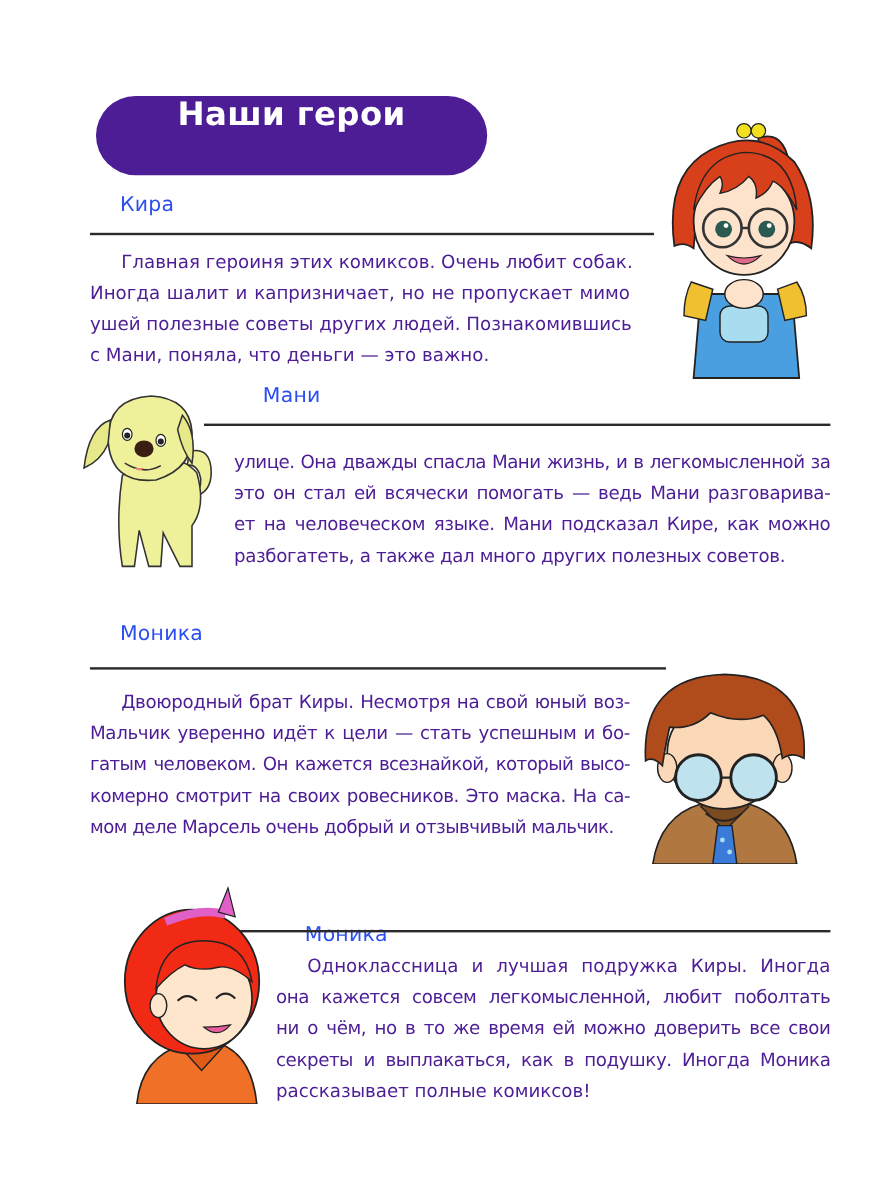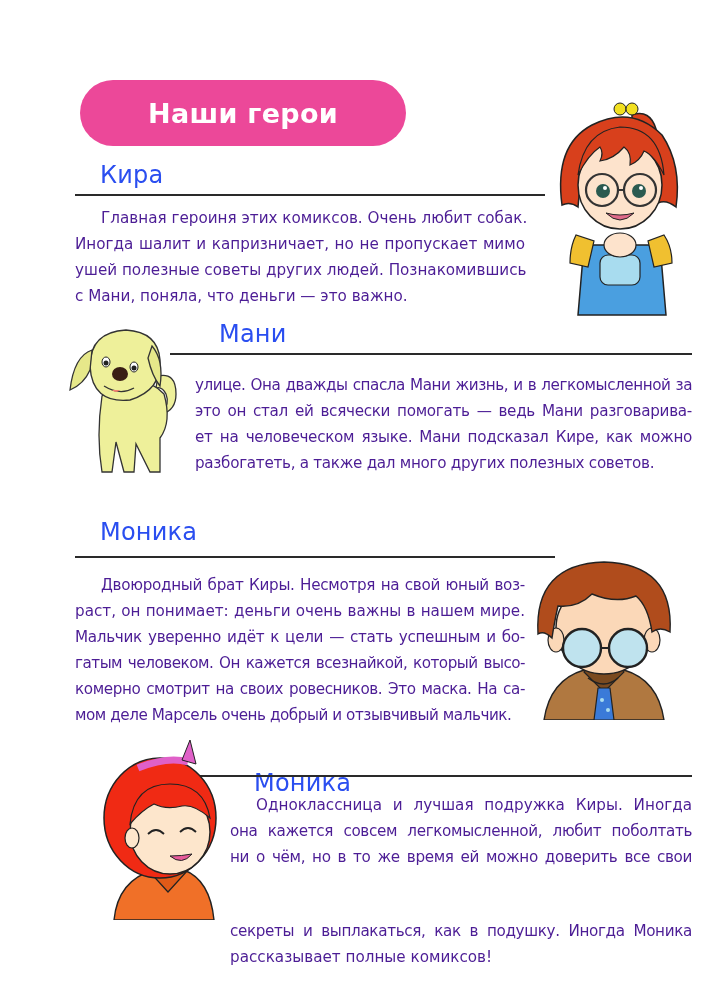--- a/index.html
+++ b/index.html
@@ -1,31 +1,31 @@
 <!DOCTYPE html>
 <html><head>
 <meta charset="utf-8">
 <style>
   * { margin: 0; padding: 0; box-sizing: border-box; }
   html, body { width: 724px; height: 1000px; background: #ffffff; overflow: hidden; }
   body { position: relative; font-family: "DejaVu Sans", sans-serif; color: #1a1a1a; }
 
   .title-pill {
     position: absolute; left: 80px; top: 80px; width: 326px; height: 66px;
-    background: #ec4899; border-radius: 33px;
-    display: flex; align-items: center; justify-content: center;
+    background: #4c1d95; border-radius: 33px;
+    display: flex; align-items: flex-start; justify-content: center;
   }
   .title-pill span {
     color: #fff; font-family: "DejaVu Sans", sans-serif; font-weight: bold;
     font-size: 27px; letter-spacing: 0.3px;
   }
 
   .name {
     position: absolute; font-family: "DejaVu Sans", sans-serif;
-    font-size: 24px; color: #2a4ef0; font-weight: normal; letter-spacing: 0.2px;
+    font-size: 17px; color: #2a4ef0; font-weight: normal; letter-spacing: 0.2px;
   }
   .rule { position: absolute; height: 2px; background: #2a2a2a; }
 
   .para {
     position: absolute; font-family: "DejaVu Sans", sans-serif;
     font-size: 15.2px; line-height: 26px; color: #4c1d95;
     text-align: justify; text-align-last: left;
   }
   .para .line { display: block; white-space: nowrap; text-align: justify; text-align-last: justify; }
   .para .line.last { text-align-last: left; }
@@ -106,21 +106,20 @@
   <ellipse cx="58" cy="48" rx="8" ry="7" fill="#3a1e14"></ellipse>
 
   <path d="M42 60 q16 10 30 2" fill="none" stroke="#333" stroke-width="1.3"></path>
   <path d="M50 64 q4 4 8 0" fill="#f08070"></path>
 </svg>
 
 <div class="name" style="left:100px; top:518px;">Моника</div>
 <div class="rule" style="left:75px; top:556px; width:480px;"></div>
 <div class="para" style="left:75px; top:572px; width:450px;">
   <span class="line indent" style="letter-spacing:-0.3px;">Двоюродный брат Киры. Несмотря на свой юный воз-</span>
-  <span class="line">раст, он понимает: деньги очень важны в нашем мире.</span>
   <span class="line" style="letter-spacing:-0.3px;">Мальчик уверенно идёт к цели — стать успешным и бо-</span>
   <span class="line" style="letter-spacing:-0.5px;">гатым человеком. Он кажется всезнайкой, который высо-</span>
   <span class="line" style="letter-spacing:-0.4px;">комерно смотрит на своих ровесников. Это маска. На са-</span>
   <span class="line last" style="letter-spacing:-0.45px;">мом деле Марсель очень добрый и отзывчивый мальчик.</span>
 </div>
 <svg class="art" style="left:524px; top:548px;" width="160" height="172" viewBox="0 0 160 172">
 
   <path d="M20 172 q6 -40 40 -50 l40 0 q34 10 40 50z" fill="#b07840" stroke="#222" stroke-width="1.4"></path>
   <path d="M60 124 l20 20 l20 -20 l-6 -8 l-28 0z" fill="#7a4a20" stroke="#222" stroke-width="1.2"></path>
 
@@ -141,21 +140,21 @@
 
   <path d="M64 130 q16 12 30 0" fill="none" stroke="#222" stroke-width="1.5"></path>
 </svg>
 
 <div class="name" style="left:254px; top:741px;margin-top:28px;">Моника</div>
 <div class="rule" style="left:195px; top:775px; width:497px;"></div>
 <div class="para" style="left:230px; top:792px; width:462px;">
   <span class="line indent">Одноклассница и лучшая подружка Киры. Иногда</span>
   <span class="line" style="letter-spacing:-0.35px;">она кажется совсем легкомысленной, любит поболтать</span>
   <span class="line" style="letter-spacing:-0.35px;">ни о чём, но в то же время ей можно доверить все свои</span>
-  <span class="line" style="letter-spacing:-0.35px;margin-top:48px;">секреты и выплакаться, как в подушку. Иногда Моника</span>
+  <span class="line" style="letter-spacing:-0.35px;">секреты и выплакаться, как в подушку. Иногда Моника</span>
   <span class="line last">рассказывает полные комиксов!</span>
 </div>
 <svg class="art" style="left:98px; top:738px;" width="130" height="182" viewBox="0 0 130 182">
 
   <path d="M16 182 q4 -40 40 -50 l30 0 q26 10 30 50z" fill="#f07028" stroke="#222" stroke-width="1.4"></path>
   <path d="M50 132 l20 22 l20 -22" fill="#e05a18" stroke="#222" stroke-width="1.2"></path>
 
   <ellipse cx="62" cy="80" rx="56" ry="60" fill="#f02a14" stroke="#222" stroke-width="1.5"></ellipse>
 
   <path d="M40 30 q30 -12 50 -6" fill="none" stroke="#e060c8" stroke-width="7"></path>

